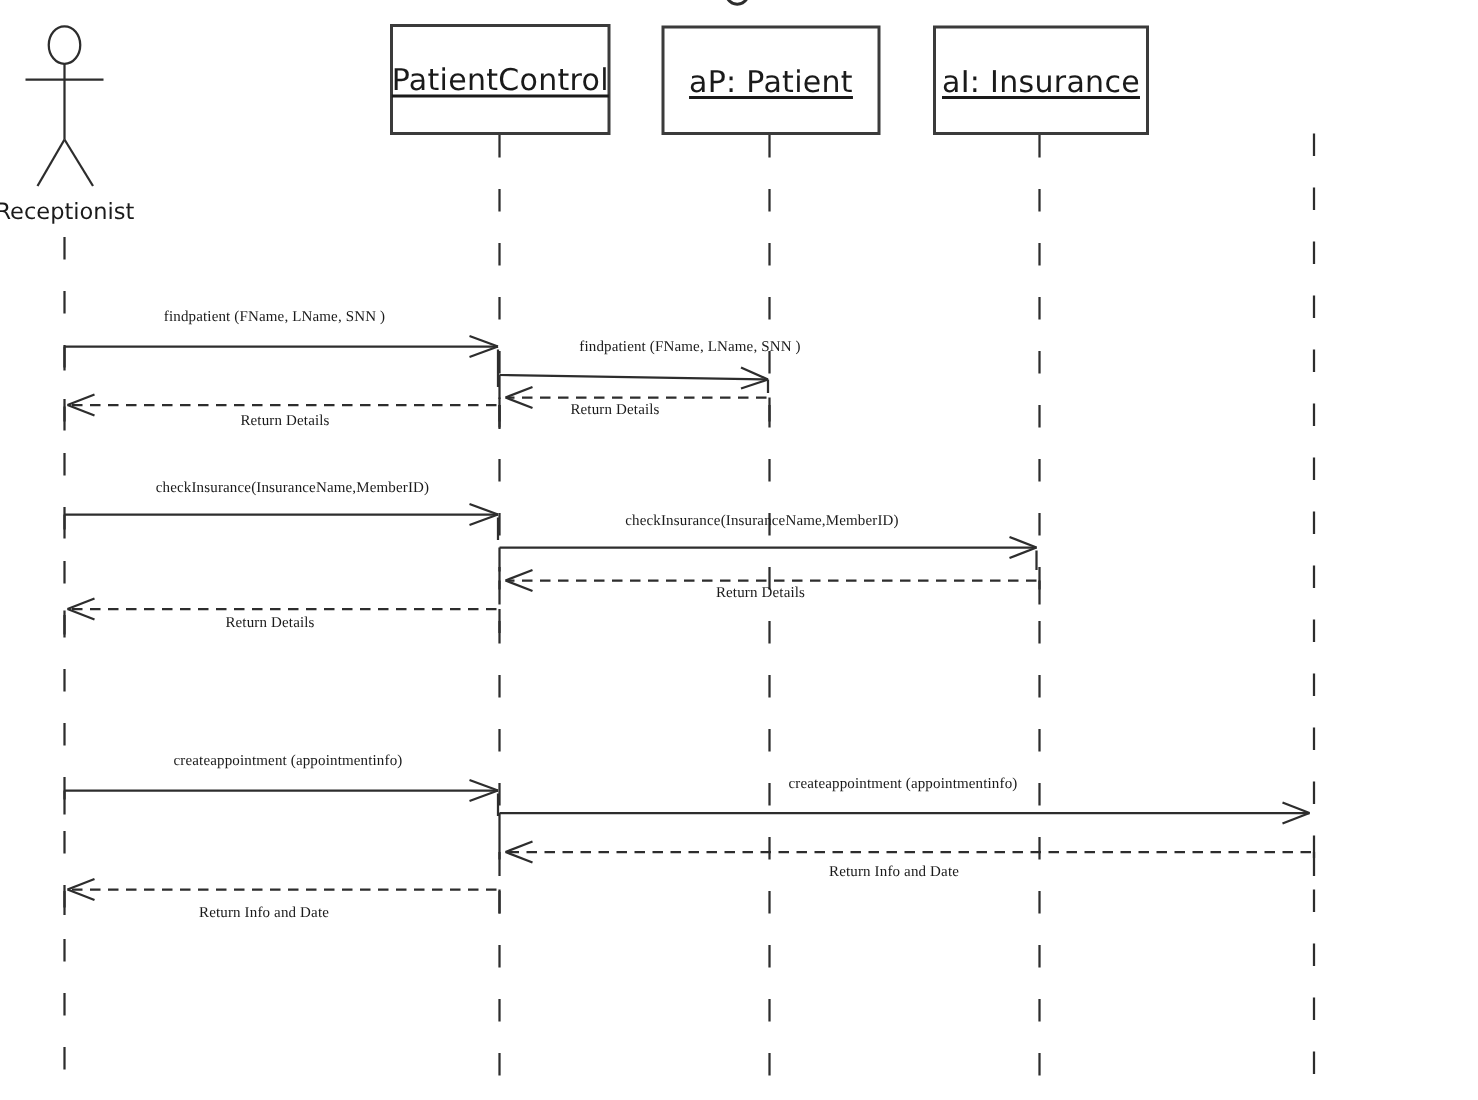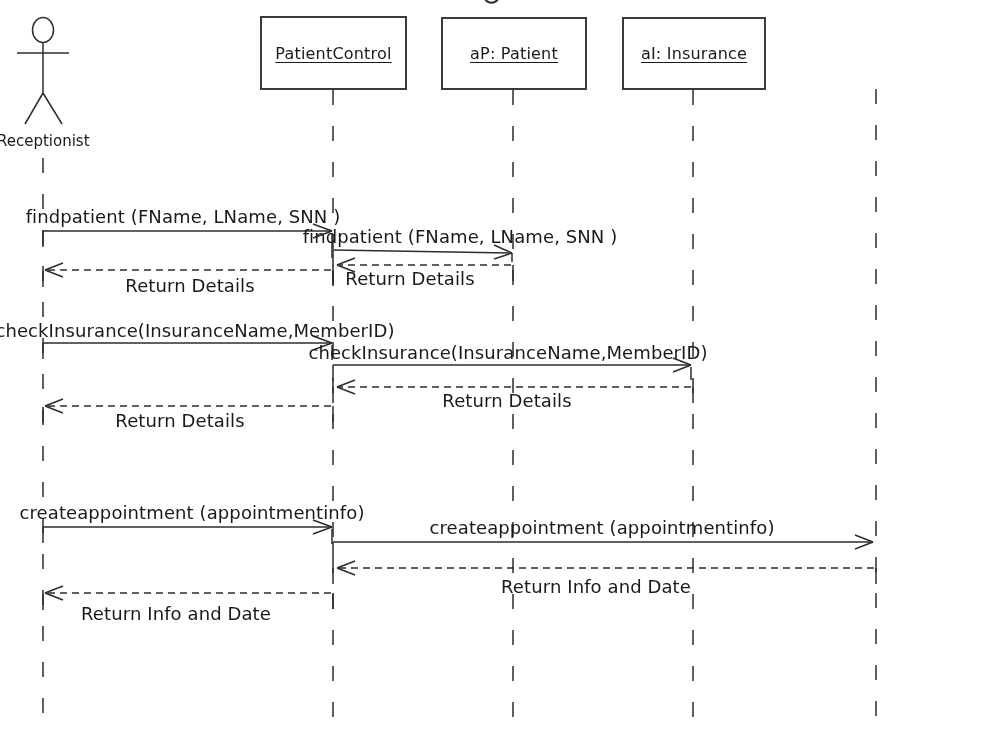--- a/index.html
+++ b/index.html
@@ -4,26 +4,26 @@
 <style>
   html,body{margin:0;padding:0;background:#ffffff;}
   #stage{
     position:relative;width:985px;height:733px;background:#ffffff;overflow:hidden;
     font-family:"DejaVu Sans",sans-serif;color:#1a1a1a;
   }
   #stage svg{position:absolute;left:0;top:0;}
   .box{
     position:absolute;box-sizing:border-box;border:2px solid #3b3b3b;background:#ffffff;
     display:flex;align-items:center;justify-content:center;
-    font-size:16px;letter-spacing:.2px;
+    font-size:20px;letter-spacing:.2px;
   }
   .box span{text-decoration:underline;text-underline-offset:3px;white-space:nowrap;}
   .mlabel{
     position:absolute;transform:translateX(-50%);white-space:nowrap;
-    font-size:18px;letter-spacing:.1px;
+    font-size:10px;letter-spacing:.1px;font-family:Liberation Serif, serif;
   }
   .actor-label{
     position:absolute;left:-3px;top:132px;font-size:15px;white-space:nowrap;
   }
 </style>
 </head>
 <body>
 
 <div id="stage">
 

